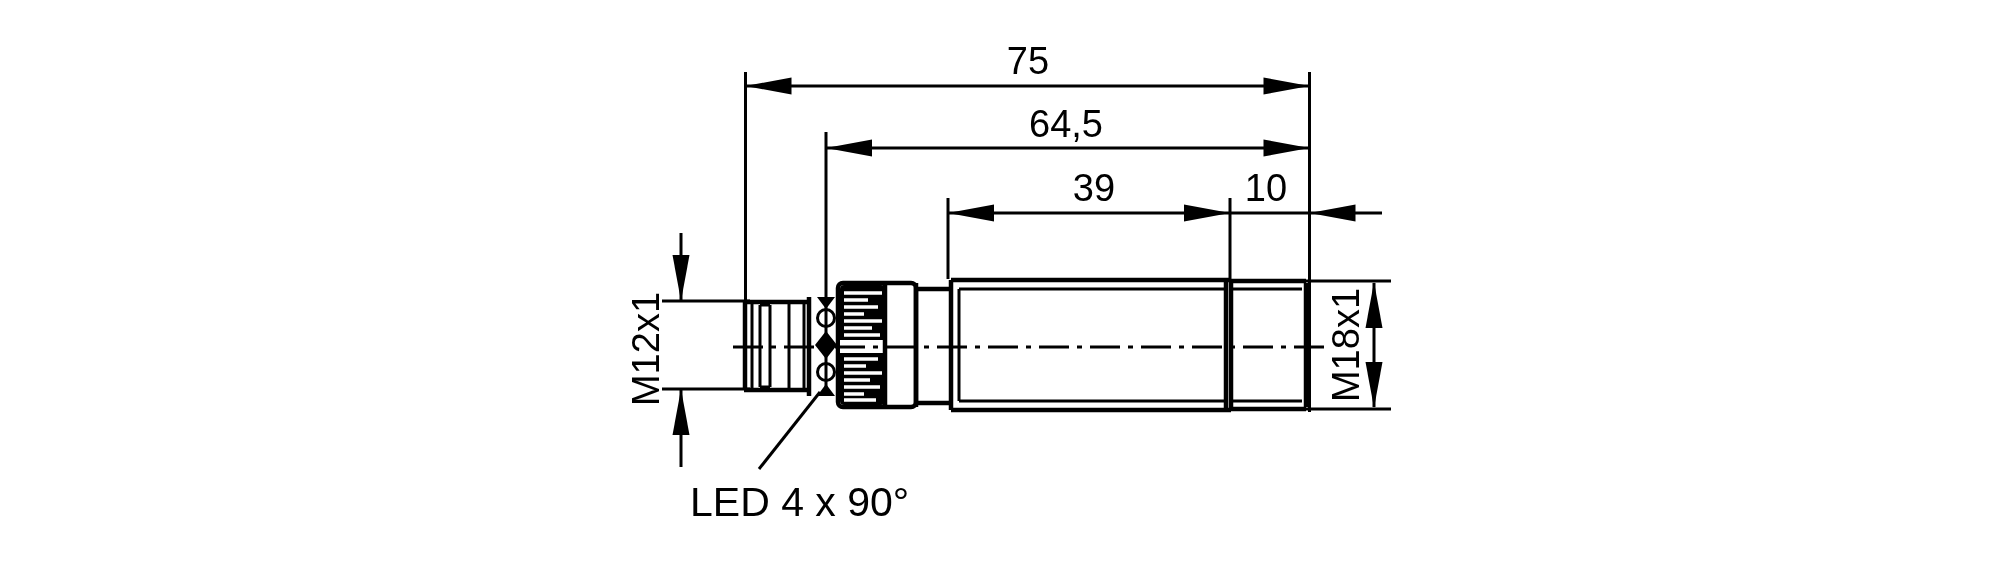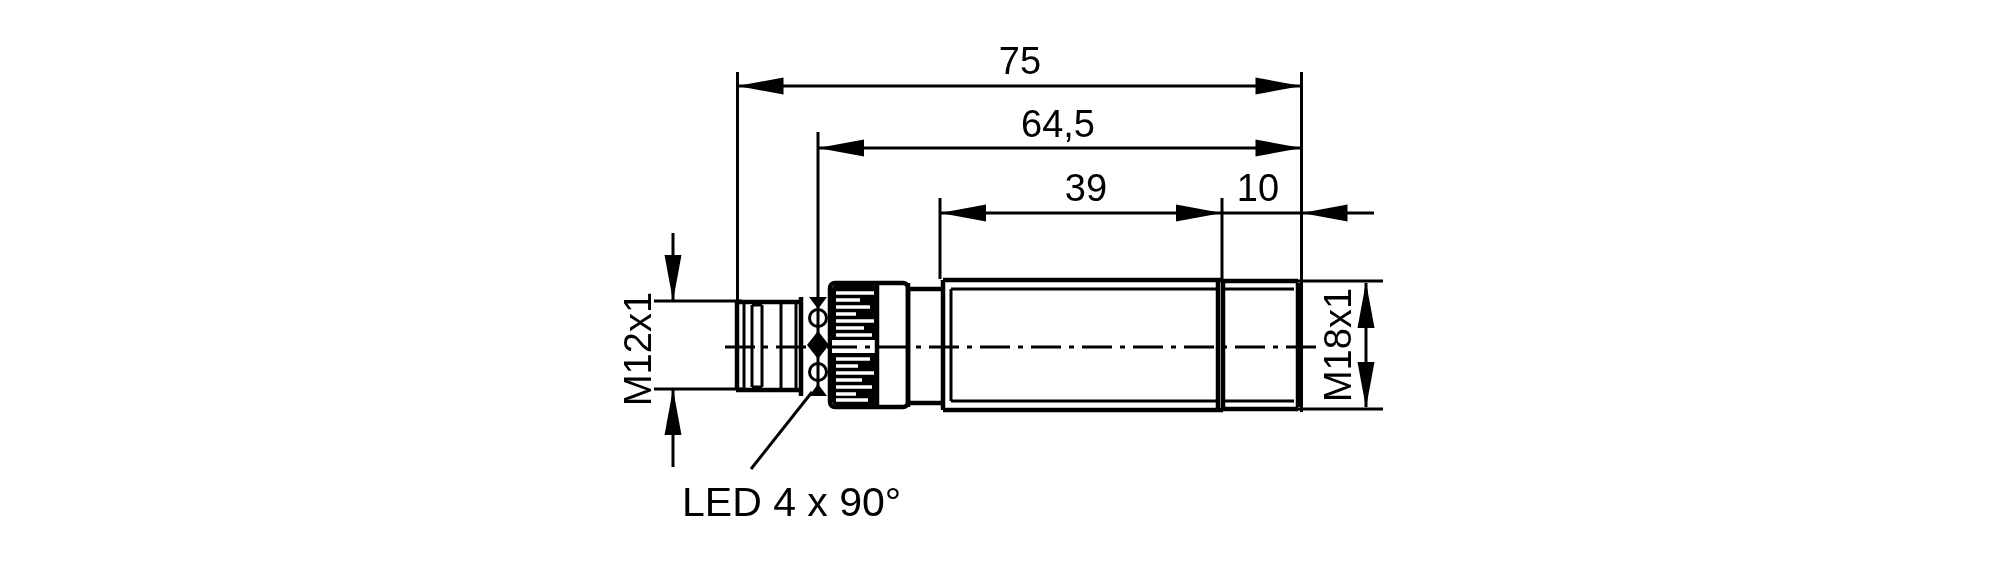--- a/index.html
+++ b/index.html
@@ -9,20 +9,21 @@
     width: 2000px;
     height: 563px;
     overflow: hidden;
     font-family: "Liberation Sans", sans-serif;
   }
   .canvas {
     position: relative;
     width: 1696px;
     height: 563px;
     background: #ffffff;
+    padding-left: 8px;
   }
   svg { display: block; }
   svg text {
     font-family: "Liberation Sans", "DejaVu Sans", sans-serif;
     fill: #000000;
   }
   .dim-text  { font-size: 38px; }
   .led-text  { font-size: 41px; }
   .outline   { stroke: #000; stroke-width: 4.5; fill: none; }
   .detail    { stroke: #000; stroke-width: 3;   fill: none; }

